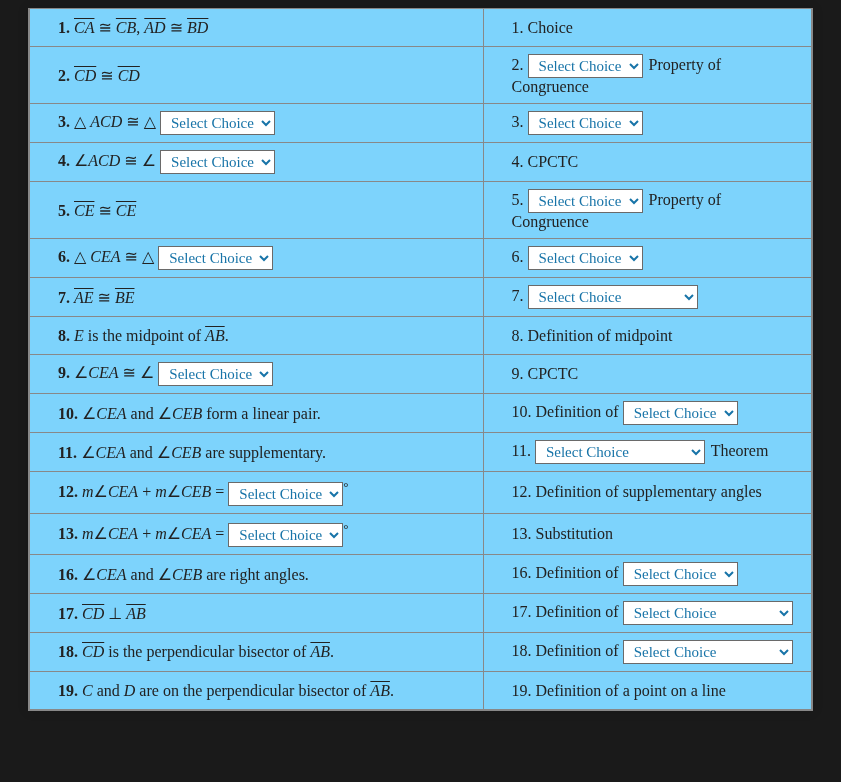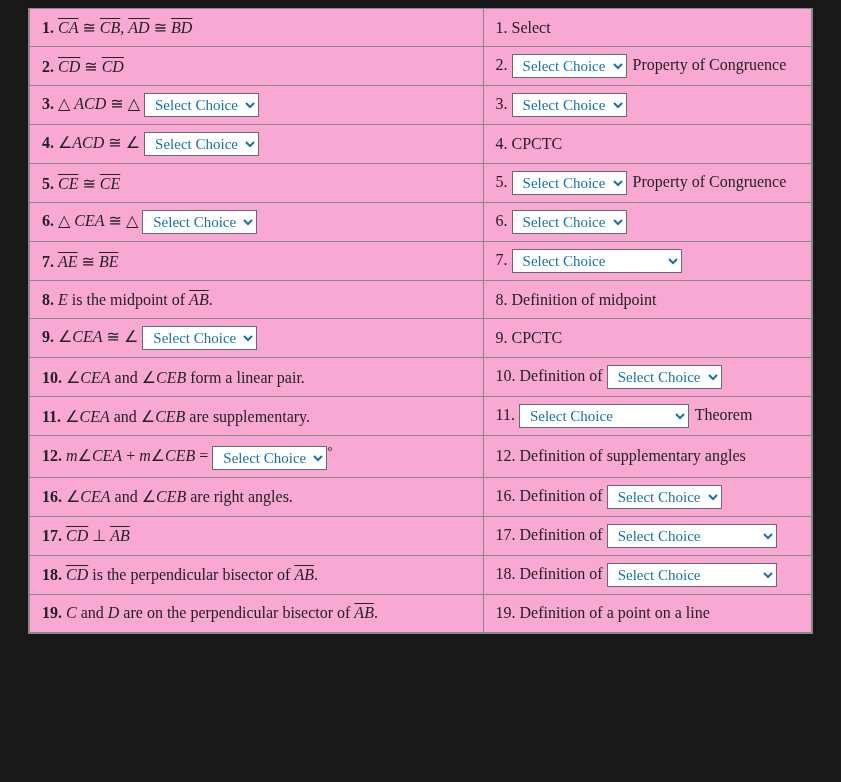--- a/index.html
+++ b/index.html
@@ -19,26 +19,26 @@
       border-top: none;
       box-shadow: 0 0 10px rgba(0,0,0,0.15);
     }
     .proof-table {
       width: 100%;
       border-collapse: collapse;
       table-layout: fixed;
     }
     .proof-table td {
       border: 1px solid #888;
-      padding: 7px 10px 7px 12px;
+      padding: 7px 10px 7px 28px;
       font-size: 16px;
       color: #222;
       vertical-align: middle;
       height: 38px;
-      background: #f9a8d4;
+      background: #7dd3fc;
     }
     .proof-table td.left { width: 58%; }
     .proof-table td.right { width: 42%; }
     .num { font-weight: bold; }
     .ovl {
       text-decoration: overline;
       font-style: italic;
     }
     .it { font-style: italic; }
     .tri {
@@ -67,21 +67,21 @@
     }
   </style>
 </head>
 <body>
 
 <div class="page-wrap">
   <table class="proof-table">
     <tbody>
         <tr>
           <td class="left"><span class="num">1.</span> <span><span class="ovl">CA</span> ≅ <span class="ovl">CB</span>, <span class="ovl">AD</span> ≅ <span class="ovl">BD</span></span></td>
-          <td class="right"><span>1. </span><span>Select</span></td>
+          <td class="right"><span>1. </span><span>Choice</span></td>
         </tr>
         <tr>
           <td class="left"><span class="num">2.</span> <span><span class="ovl">CD</span> ≅ <span class="ovl">CD</span></span></td>
           <td class="right"><span>2. </span><select class="choice"><option>Select Choice</option></select><span class="after-select"> Property of Congruence</span></td>
         </tr>
         <tr>
           <td class="left"><span class="num">3.</span> <span><span class="tri">△</span> <span class="it">ACD</span> ≅ <span class="tri">△</span> </span><select class="choice"><option>Select Choice</option></select></td>
           <td class="right"><span>3. </span><select class="choice"><option>Select Choice</option></select></td>
         </tr>
         <tr>
@@ -114,20 +114,24 @@
         </tr>
         <tr>
           <td class="left"><span class="num">11.</span> <span>∠<span class="it">CEA</span> and ∠<span class="it">CEB</span> are supplementary.</span></td>
           <td class="right"><span>11. </span><select class="choice" style="width: 170px;"><option>Select Choice</option></select><span class="after-select"> Theorem</span></td>
         </tr>
         <tr>
           <td class="left"><span class="num">12.</span> <span><span class="it">m</span>∠<span class="it">CEA</span> + <span class="it">m</span>∠<span class="it">CEB</span> = </span><select class="choice"><option>Select Choice</option></select><span class="deg">°</span></td>
           <td class="right"><span>12. </span><span>Definition of supplementary angles</span></td>
         </tr>
         <tr>
+          <td class="left"><span class="num">13.</span> <span><span class="it">m</span>∠<span class="it">CEA</span> + <span class="it">m</span>∠<span class="it">CEA</span> = </span><select class="choice"><option>Select Choice</option></select><span class="deg">°</span></td>
+          <td class="right"><span>13. </span><span>Substitution</span></td>
+        </tr>
+        <tr>
           <td class="left"><span class="num">16.</span> <span>∠<span class="it">CEA</span> and ∠<span class="it">CEB</span> are right angles.</span></td>
           <td class="right"><span>16. </span><span>Definition of </span><select class="choice"><option>Select Choice</option></select></td>
         </tr>
         <tr>
           <td class="left"><span class="num">17.</span> <span><span class="ovl">CD</span> ⊥ <span class="ovl">AB</span></span></td>
           <td class="right"><span>17. </span><span>Definition of </span><select class="choice" style="width: 170px;"><option>Select Choice</option></select></td>
         </tr>
         <tr>
           <td class="left"><span class="num">18.</span> <span><span class="ovl">CD</span> is the perpendicular bisector of <span class="ovl">AB</span>.</span></td>
           <td class="right"><span>18. </span><span>Definition of </span><select class="choice" style="width: 170px;"><option>Select Choice</option></select></td>

